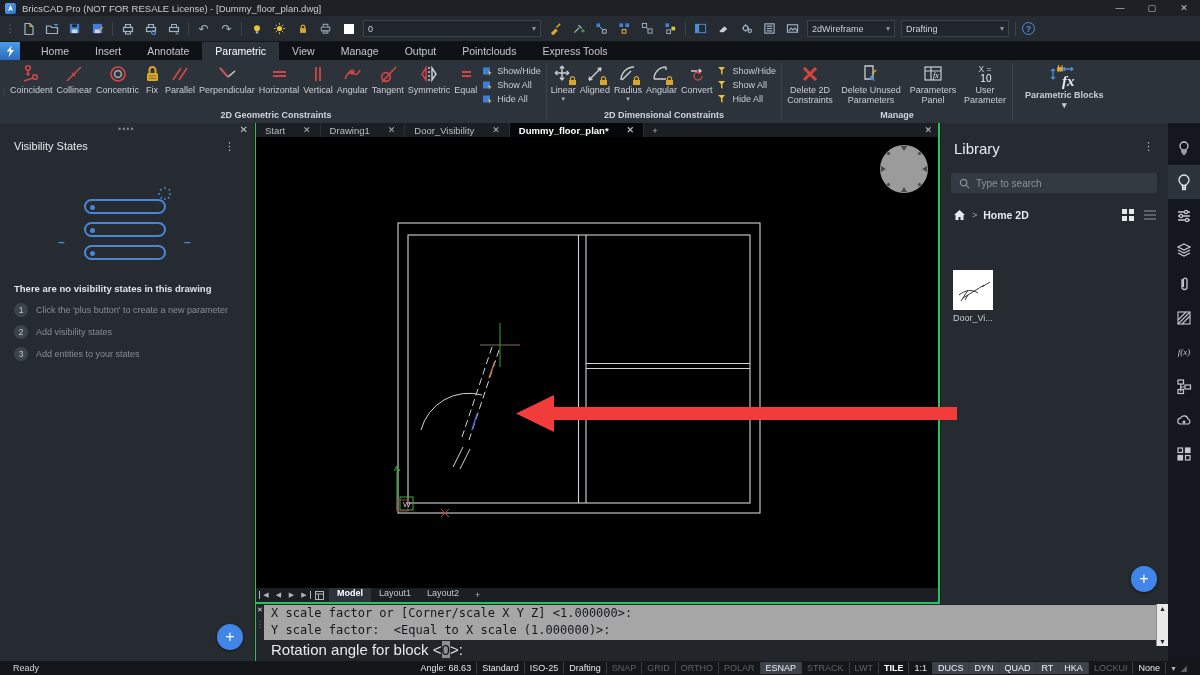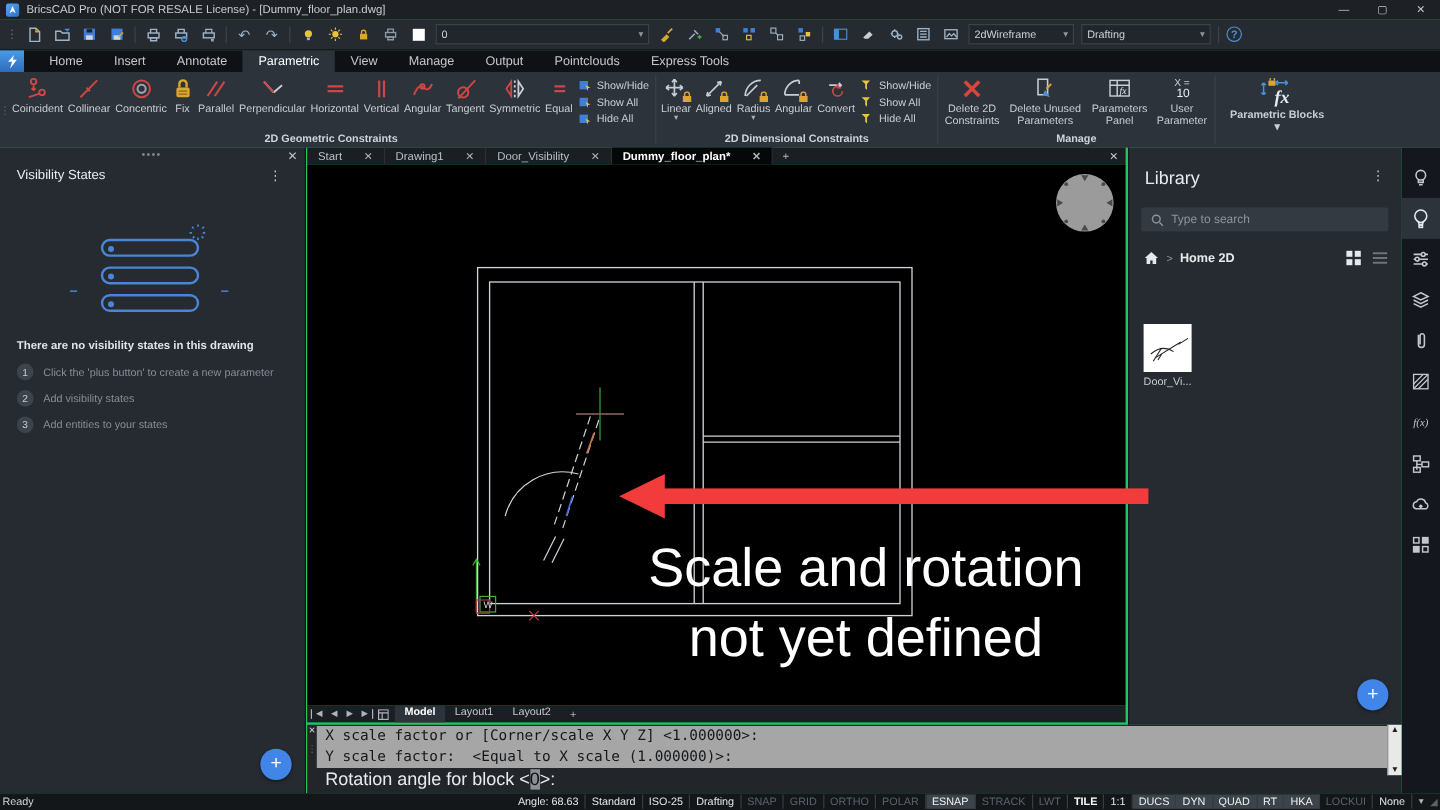--- a/index.html
+++ b/index.html
@@ -97,21 +97,21 @@
   
   .cmd{position:absolute;left:256px;top:604px;width:912px;height:57px;background:#22262b}
   .cmd-gutter{position:absolute;left:0;top:0;width:8px;height:57px;display:flex;flex-direction:column;align-items:center;gap:8px;padding-top:2px}
   .cmd-x{font-size:7px;color:#d8dbde;line-height:7px}
   .cmd-grip{font-size:8px;color:#6c737b;line-height:8px}
   .cmd-hist{position:absolute;left:8px;top:1px;width:892px;height:35px;background:#a6a6a6;color:#15181b;font-family:"DejaVu Sans Mono",monospace;font-size:12px;line-height:17px;padding-left:7px;white-space:pre}
   .cmd-active{position:absolute;left:8px;top:37px;font-family:Liberation Sans, sans-serif;font-size:15px;color:#e8eaec;white-space:pre;padding-left:7px}
   .cmd-active .selval{background:#8a9096;color:#0e1012}
   .cmd-scroll{position:absolute;right:0;top:0;width:12px;height:42px;background:#e9e9e9;border-left:1px solid #8e8e8e;display:flex;flex-direction:column;justify-content:space-between;align-items:center;padding:1px 0;color:#222;font-size:7px}
   
-  .statusbar{position:absolute;left:0;top:661px;width:1200px;height:14px;background:#14171a;display:flex;align-items:center;font-size:9px;color:#d0d4d9;padding:0 2px}
+  .statusbar{position:absolute;left:0;top:661px;width:1200px;height:14px;background:#14171a;display:flex;align-items:center;font-size:9px;color:#d0d4d9;padding:0 13px}
   .sb-items{margin-left:auto;display:flex;align-items:center;height:12px}
   .sbi{padding:0 5px;border-right:1px solid #363c43;line-height:12px;white-space:nowrap}
   .sbi.bright{color:#e2e5e9}
   .sbi.dim{color:#5c636b}
   .sbi.on{background:#3c434b;color:#f0f2f5}
   .sbi.bold{color:#fff;font-weight:bold}
   .sb-caret{padding:0 4px;color:#aeb4bb;font-size:7px}
   
   .arrow-overlay{position:absolute;left:510px;top:392px;width:455px;height:44px;z-index:40;pointer-events:none}
 </style>
@@ -758,24 +758,20 @@
       </g>
 
       <g>
         <path d="M141 330v43M138 334l3-5 3 5" stroke="#3fae3f" stroke-width="1" fill="none"></path>
         <rect x="144" y="360" width="13" height="13" stroke="#3fae3f" fill="none" stroke-width="1"></rect>
         <rect x="141" y="363" width="11" height="11" stroke="#a04040" fill="none" stroke-width="1"></rect>
         <text x="147" y="370" font-size="8" fill="#cfd3d8" font-family="Liberation Sans,sans-serif">W</text>
         <path d="M185 372l8 8M193 372l-8 8" stroke="#c04040" stroke-width="1"></path>
       </g>
     </svg>
-    <div class="anno">
-      <div>Scale and rotation</div>
-      <div>not yet defined</div>
-    </div>
   </div>
 
   <svg class="arrow-overlay" viewBox="0 0 455 44">
     <rect x="40" y="15" width="407" height="13" fill="#f23c3c"></rect>
     <polygon points="6,21.5 44,3 44,40" fill="#f23c3c"></polygon>
   </svg>
 
   <div class="layout-bar">
     <span class="lnav" style="border-left:1px solid #aeb4bb">◀</span>
     <span class="lnav">◀</span>

